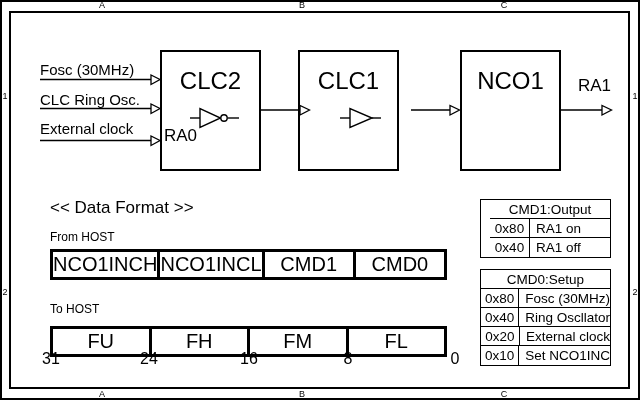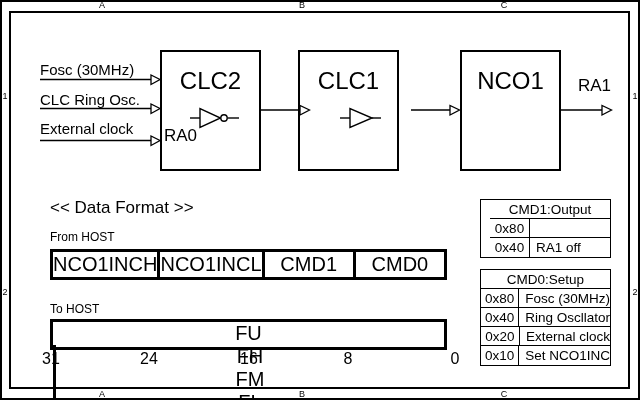--- a/index.html
+++ b/index.html
@@ -115,37 +115,38 @@
 
   <div class="host-label" style="top:231px;">From HOST</div>
   <div class="byte-table" style="top:249px;">
     <div class="byte-cell">NCO1INCH</div>
     <div class="byte-cell">NCO1INCL</div>
     <div class="byte-cell">CMD1</div>
     <div class="byte-cell">CMD0</div>
   </div>
 
   <div class="host-label" style="top:303px;">To HOST</div>
-  <div class="byte-table" style="top:319px;flex-direction:column;">
+  <div class="byte-table" style="top:326px;">
     <div class="byte-cell">FU</div>
     <div class="byte-cell">FH</div>
     <div class="byte-cell">FM</div>
     <div class="byte-cell">FL</div>
   </div>
 
   <span class="bit" style="left:51px;">31</span>
   <span class="bit" style="left:149px;">24</span>
   <span class="bit" style="left:249px;">16</span>
   <span class="bit" style="left:348px;">8</span>
   <span class="bit" style="left:455px;">0</span>
 
   <div class="cmd-table" style="top:199px;padding-left:9px;">
     <div class="cmd-header">CMD1:Output</div>
     <div class="cmd-row">
       <div class="cmd-code">0x80</div>
+      <div class="cmd-desc">RA1 on</div>
     </div>
     <div class="cmd-row">
       <div class="cmd-code">0x40</div>
       <div class="cmd-desc">RA1 off</div>
     </div>
   </div>
 
   <div class="cmd-table" style="top:269px;">
     <div class="cmd-header">CMD0:Setup</div>
     <div class="cmd-row">

